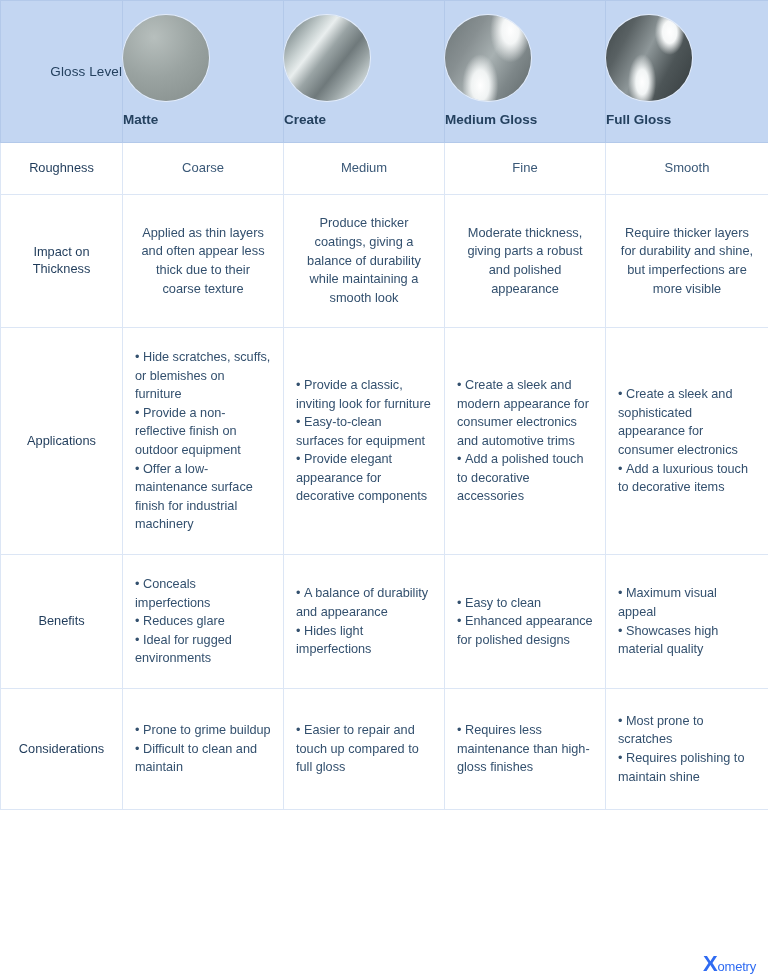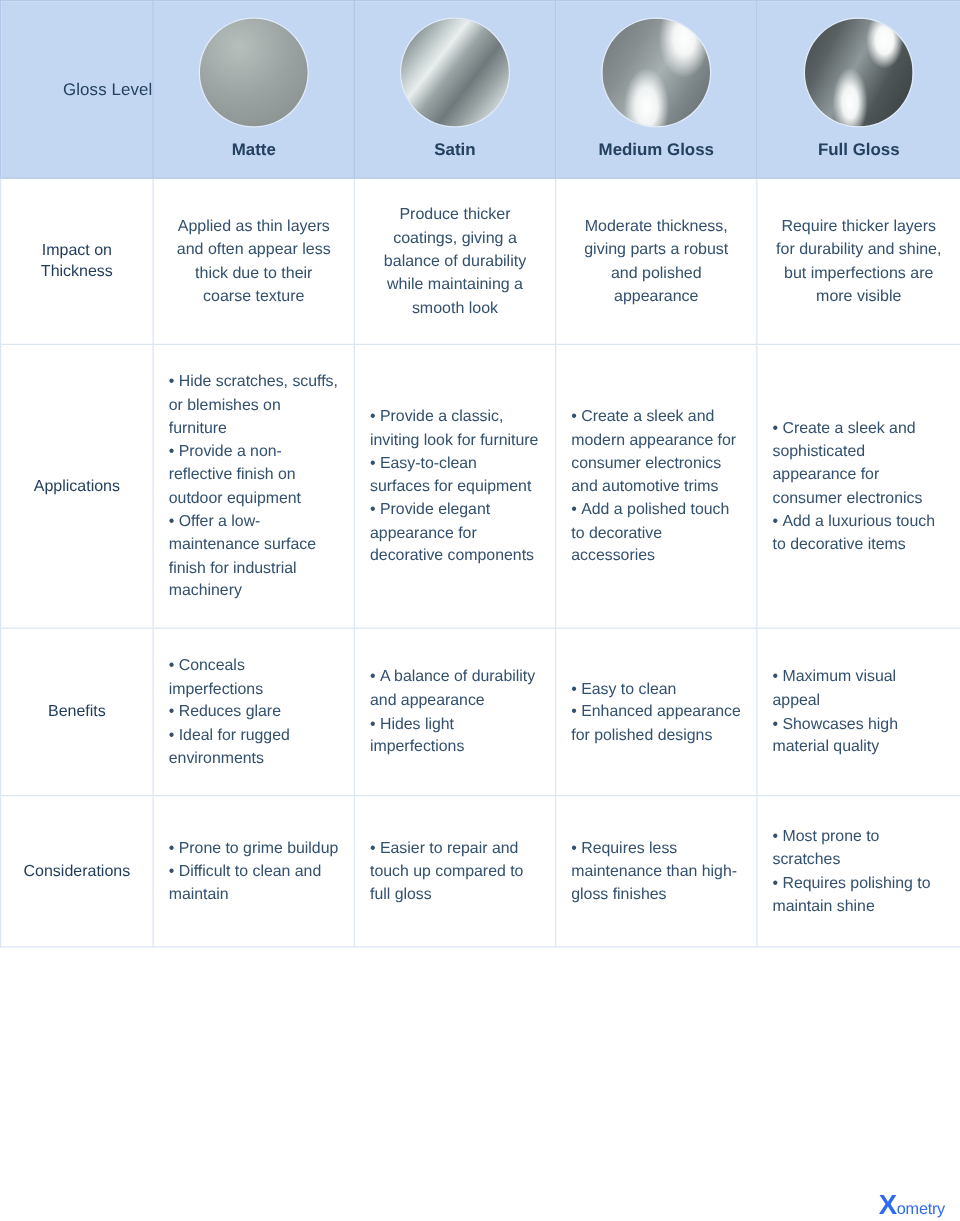--- a/index.html
+++ b/index.html
@@ -51,21 +51,21 @@
     text-align: right;
     font-weight: bold;
     font-size: 13.5px;
     color: #24415f;
     letter-spacing: .1px;
   }
 
   .head-cell-inner {
     display: flex;
     flex-direction: column;
-    align-items: center;
+    align-items: flex-start;
     justify-content: center;
     height: 138px;
     gap: 11px;
   }
 
   .swatch {
     width: 86px;
     height: 86px;
     border-radius: 50%;
     flex: none;
@@ -220,21 +220,21 @@
         <th>
           <div class="head-cell-inner">
             <div class="swatch swatch-matte"></div>
             <div class="head-title">Matte</div>
           </div>
         </th>
 
         <th>
           <div class="head-cell-inner">
             <div class="swatch swatch-satin"></div>
-            <div class="head-title">Satin</div>
+            <div class="head-title">Create</div>
           </div>
         </th>
 
         <th>
           <div class="head-cell-inner">
             <div class="swatch swatch-medium"></div>
             <div class="head-title">Medium Gloss</div>
           </div>
         </th>
 
@@ -244,20 +244,27 @@
             <div class="head-title">Full Gloss</div>
           </div>
         </th>
       </tr>
     </thead>
 
     <tbody>
 
 
 
+      <tr class="r-roughness">
+        <td class="row-label">Roughness</td>
+        <td class="center-val">Coarse</td>
+        <td class="center-val">Medium</td>
+        <td class="center-val">Fine</td>
+        <td class="center-val">Smooth</td>
+      </tr>
 
       <tr class="r-thickness">
         <td class="row-label">Impact on Thickness</td>
         <td class="para">Applied as thin layers and often appear less thick due to their coarse texture</td>
         <td class="para">Produce thicker coatings, giving a balance of durability while maintaining a smooth look</td>
         <td class="para">Moderate thickness, giving parts a robust and polished appearance</td>
         <td class="para">Require thicker layers for durability and shine, but imperfections are more visible</td>
       </tr>
 
       <tr class="r-applications">

